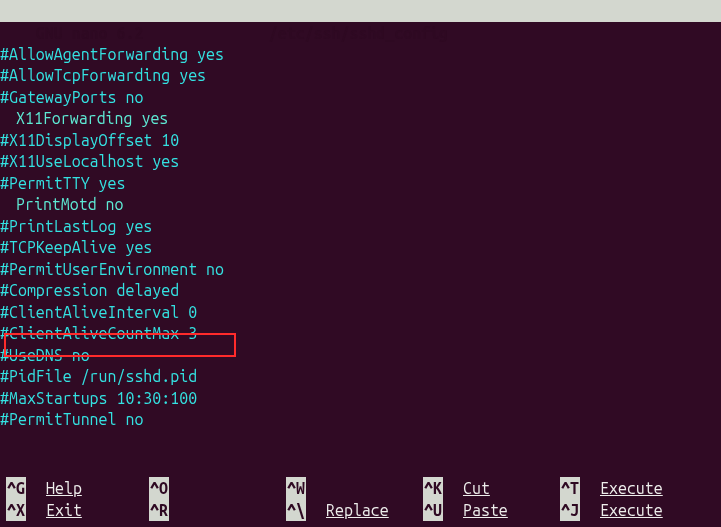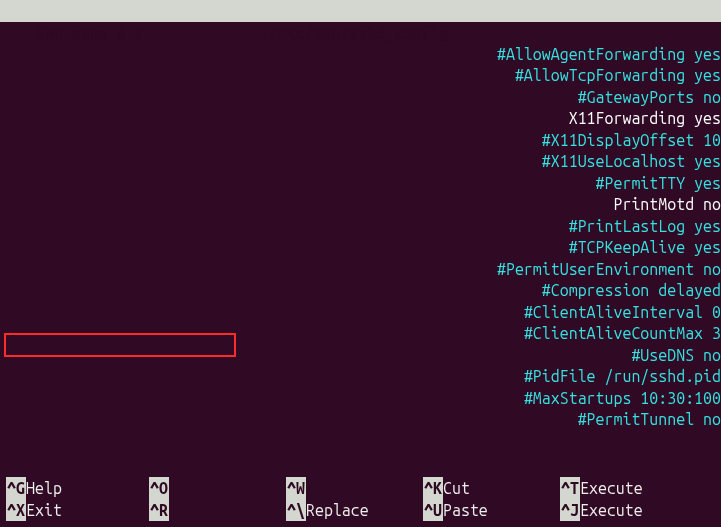--- a/index.html
+++ b/index.html
@@ -19,23 +19,23 @@
     color: #2e0922;
     white-space: pre;
     height: 22px;
     line-height: 22px;
     font-weight: bold;
   }
   .content {
     padding: 0;
     white-space: pre;
   }
-  .line { height: 21.5px; text-align: right; }
+  .line { height: 21.5px; }
   .comment { color: #34e2e2; }
-  .plain   { color: #ffffff; }
+  .plain   { color: #5eead4; padding-left: 16px; }
   .highlight-box {
     position: absolute;
     border: 2px solid #ff2b2b;
     pointer-events: none;
     box-sizing: border-box;
   }
   .footer {
     position: absolute;
     bottom: 6px;
     left: 0;
@@ -56,21 +56,21 @@
   .shortcut.first { padding-left: 6px; width: 143px; }
   .key {
     background: #d3d7cf;
     color: #2e0922;
     padding: 0 1px;
     font-weight: bold;
     display: inline-block;
     min-width: 18px;
     text-align: center;
   }
-  .sc-label { margin-left: 0; }
+  .sc-label { margin-left: 20px; text-decoration: underline; }
 </style>
 </head>
 <body>
 
 <div class="titlebar">
   <span>  GNU nano 6.2</span><span>              </span><span>/etc/ssh/sshd_config</span>
 </div>
 
 <div class="content" id="content"><div class="line "></div><div class="line comment">#AllowAgentForwarding yes</div><div class="line comment">#AllowTcpForwarding yes</div><div class="line comment">#GatewayPorts no</div><div class="line plain">X11Forwarding yes</div><div class="line comment">#X11DisplayOffset 10</div><div class="line comment">#X11UseLocalhost yes</div><div class="line comment">#PermitTTY yes</div><div class="line plain">PrintMotd no</div><div class="line comment">#PrintLastLog yes</div><div class="line comment">#TCPKeepAlive yes</div><div class="line comment">#PermitUserEnvironment no</div><div class="line comment">#Compression delayed</div><div class="line comment">#ClientAliveInterval 0</div><div class="line comment">#ClientAliveCountMax 3</div><div class="line comment">#UseDNS no</div><div class="line comment">#PidFile /run/sshd.pid</div><div class="line comment">#MaxStartups 10:30:100</div><div class="line comment">#PermitTunnel no</div></div>
 

